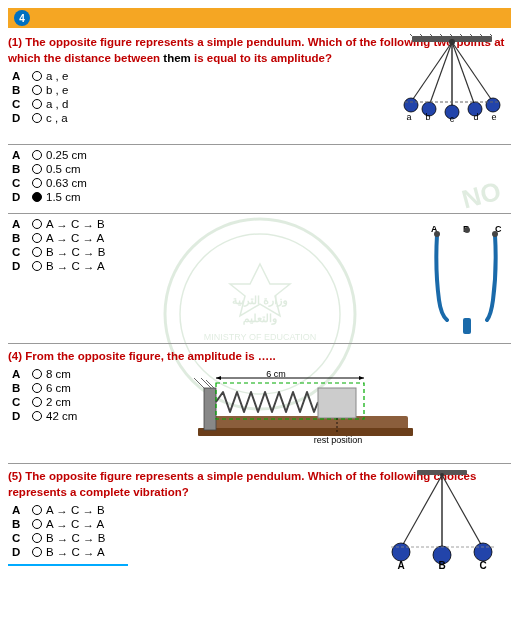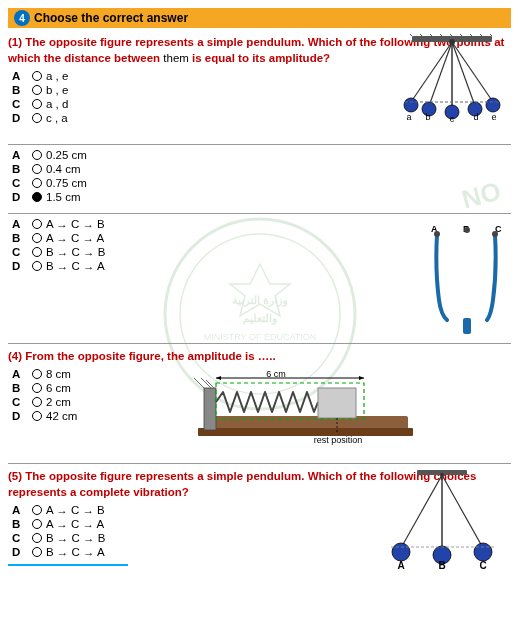--- a/index.html
+++ b/index.html
@@ -112,27 +112,26 @@
       margin: 4px 0;
     }
   </style>
 </head>
 <body>
 
 <div class="content-wrapper">
 
   <div class="section-header">
     <span class="circle-num">4</span>
-    <span>Choose the correct answer</span>
   </div>
 
   <div class="question-block" style="min-height:100px;">
     <div class="question-text">
       <span>(1) </span>
-      <span>The opposite figure represents a simple pendulum. Which of the following two points at which  the distance between  <span style="color:#000; font-weight:normal;">them</span> is equal to its amplitude?</span>
+      <span>The opposite figure represents a simple pendulum. Which of the following two points at which  the distance between  <span style="color:#000; font-weight:bold;">them</span> is equal to its amplitude?</span>
     </div>
 
     <div style="position:absolute; right:4px; top:0;">
       <svg width="110" height="88" viewBox="0 0 110 88">
 
         <rect x="15" y="2" width="80" height="6" fill="#555" rx="1"></rect>
 
         <line x1="15" y1="2" x2="10" y2="-3" stroke="#555" stroke-width="1"></line>
         <line x1="25" y1="2" x2="20" y2="-3" stroke="#555" stroke-width="1"></line>
         <line x1="35" y1="2" x2="30" y2="-3" stroke="#555" stroke-width="1"></line>
@@ -200,26 +199,26 @@
   <div class="question-block">
     <div class="choices">
       <div class="choice-row">
         <span class="choice-label">A</span>
         <span class="choice-radio"></span>
         <span class="choice-text">0.25 cm</span>
       </div>
       <div class="choice-row">
         <span class="choice-label">B</span>
         <span class="choice-radio"></span>
-        <span class="choice-text">0.4 cm</span>
+        <span class="choice-text">0.5 cm</span>
       </div>
       <div class="choice-row">
         <span class="choice-label">C</span>
         <span class="choice-radio"></span>
-        <span class="choice-text">0.75 cm</span>
+        <span class="choice-text">0.63 cm</span>
       </div>
       <div class="choice-row">
         <span class="choice-label">D</span>
         <span class="choice-radio filled"></span>
         <span class="choice-text">1.5 cm</span>
       </div>
     </div>
   </div>
 
   <hr class="divider-line">

